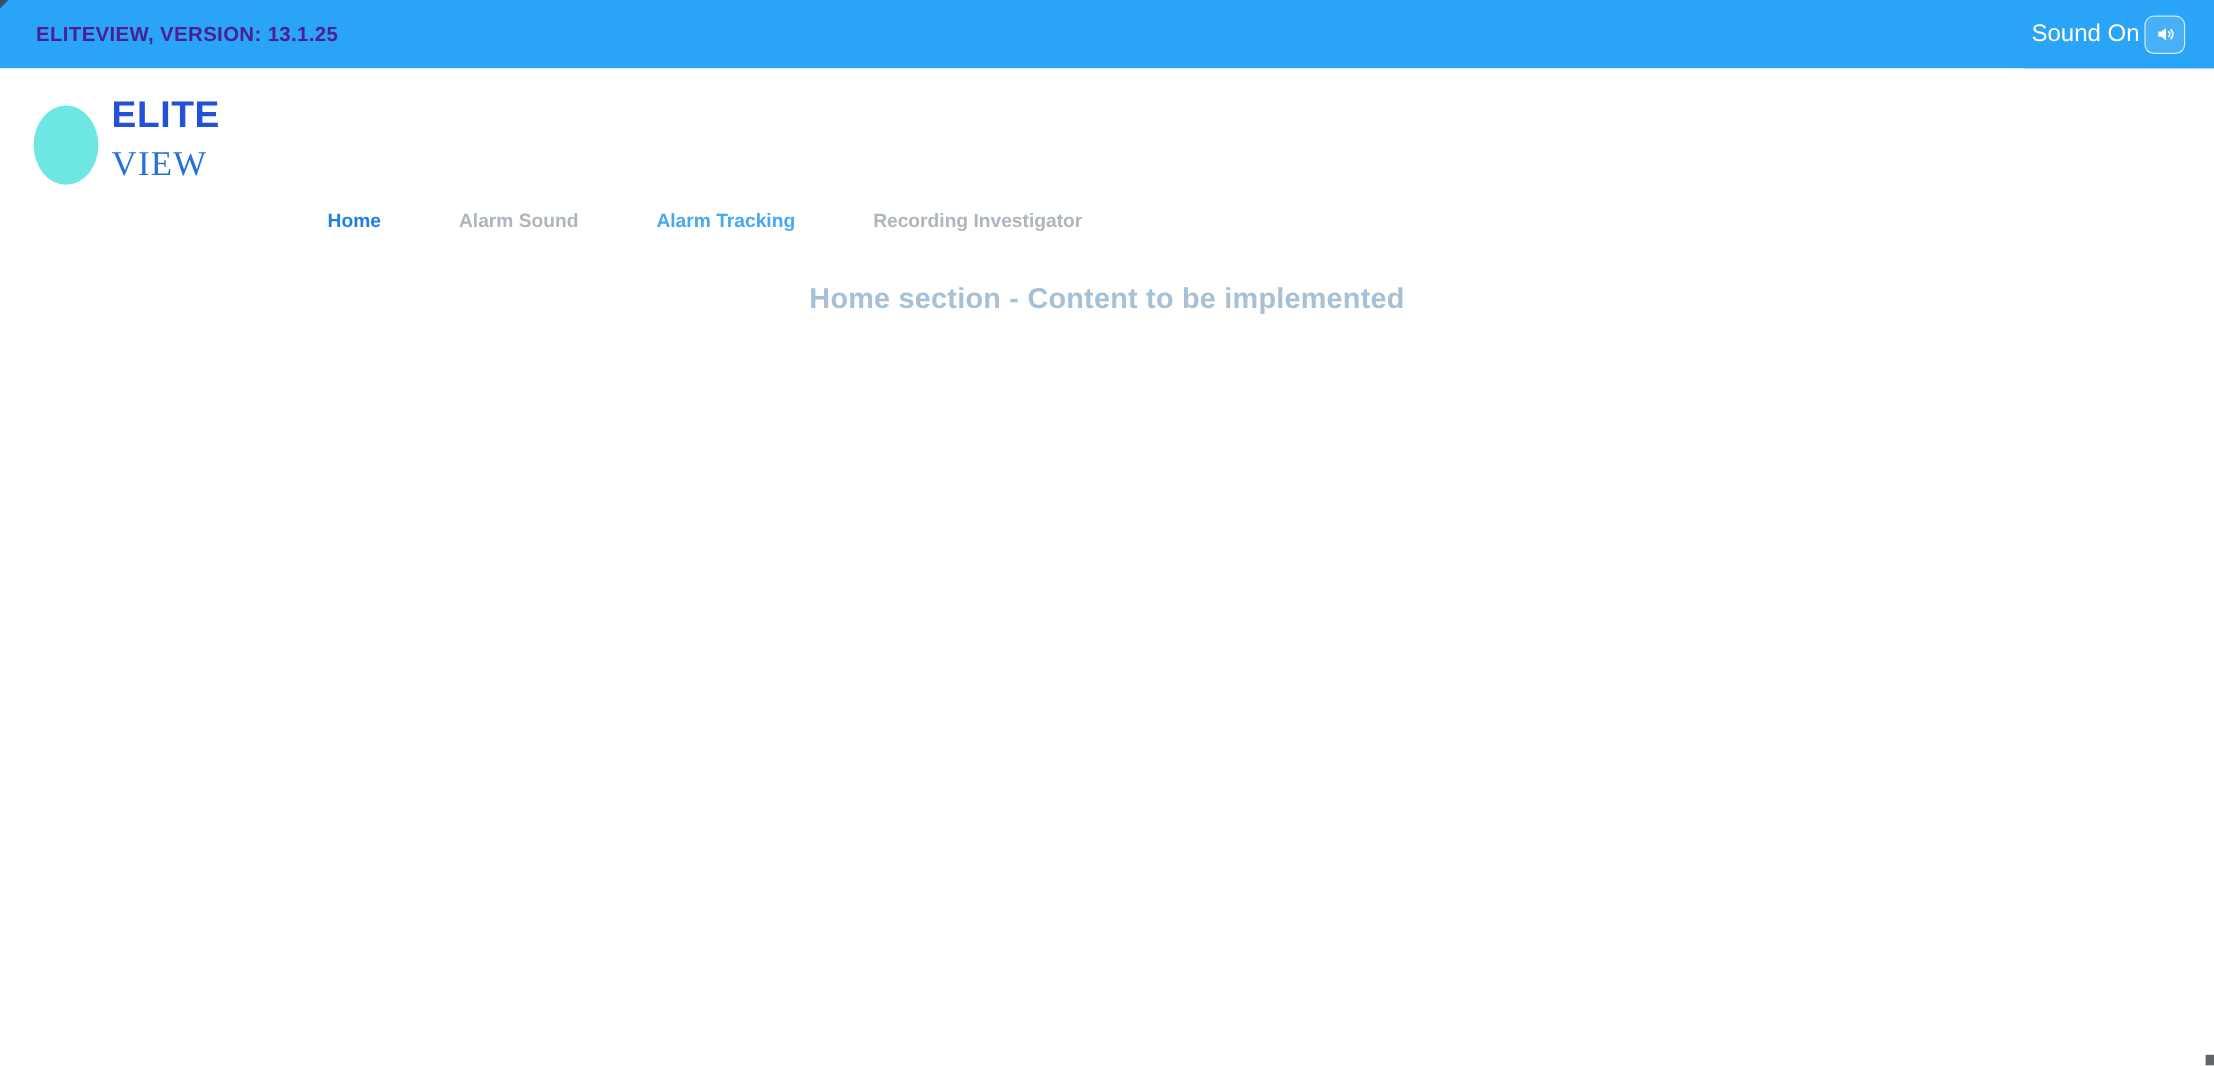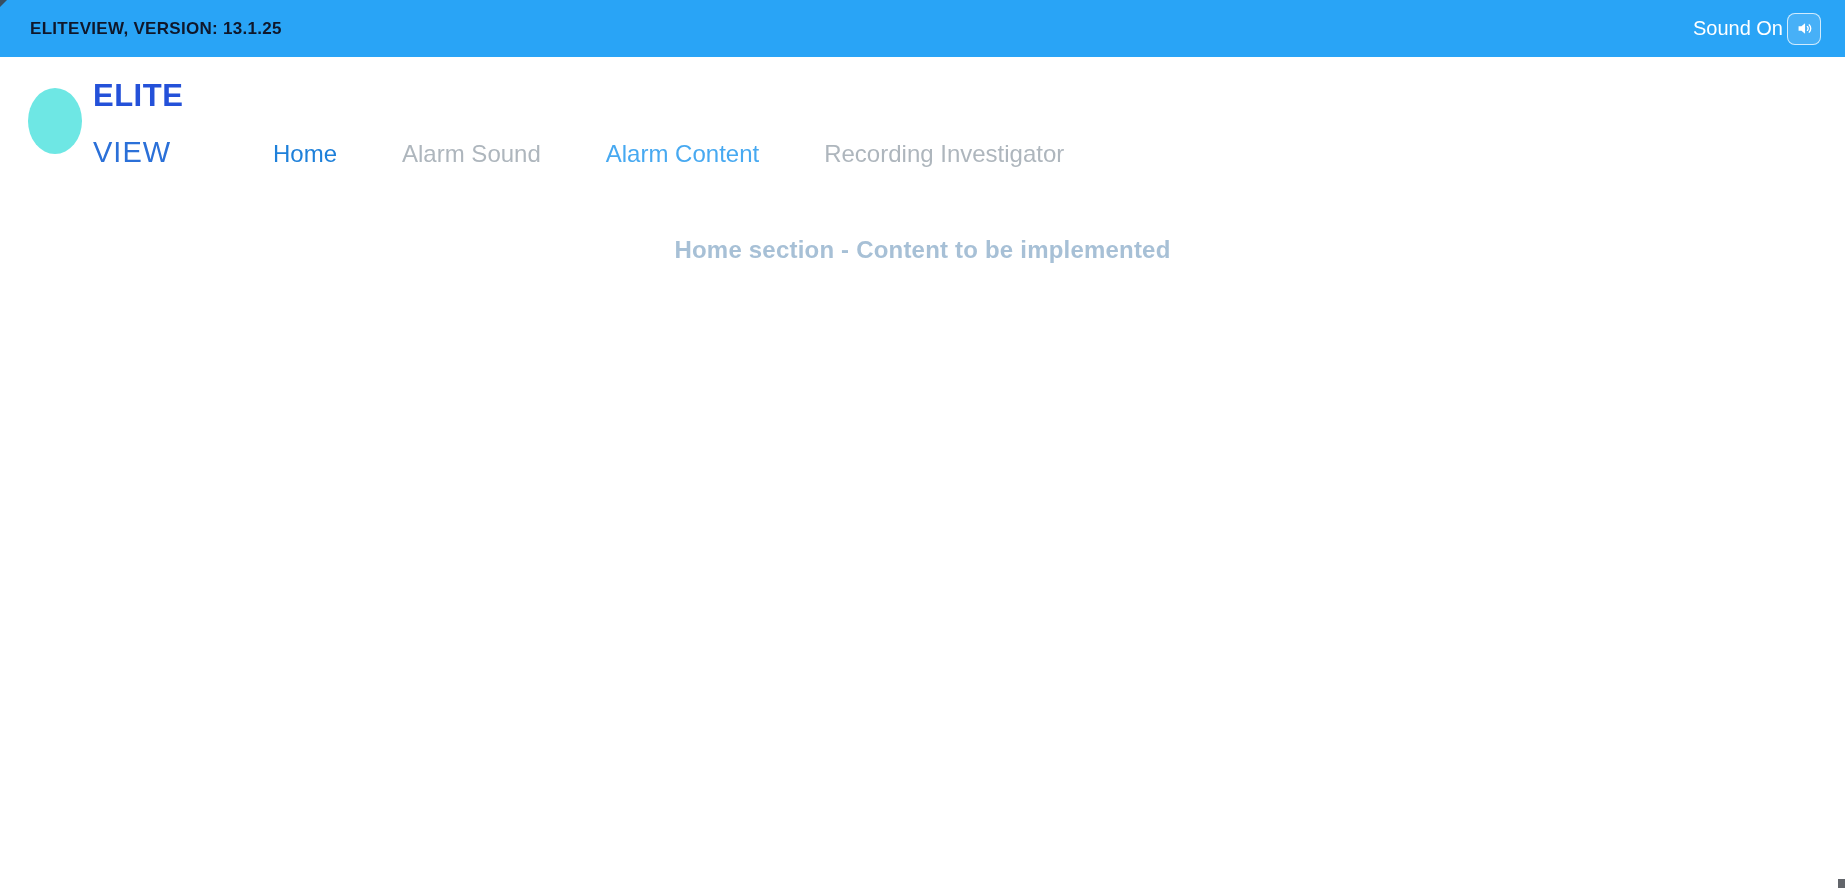--- a/index.html
+++ b/index.html
@@ -23,21 +23,21 @@
     top: 0; left: 0;
     width: 1845px;
     height: 57px;
     background: #29a4f6;
     display: flex;
     align-items: center;
     justify-content: space-between;
     padding: 0 24px 0 30px;
   }
   .topbar-title {
-    color: #0f172a;
+    color: #4c1d95;
     font-size: 17px;
     font-weight: bold;
     letter-spacing: 0.3px;
   }
   .sound-group {
     display: flex;
     align-items: center;
     gap: 4px;
   }
   .sound-label {
@@ -95,36 +95,38 @@
     letter-spacing: 0.5px;
     color: #2451d9;
     line-height: 1.1;
   }
   .brand-line2 {
     font-size: 29px;
     font-weight: 300;
     letter-spacing: 1px;
     color: #2b70d8;
     line-height: 1.1;
-    margin-top: 24px;
+    margin-top: 9px;
+    font-family: Liberation Serif, serif;
   }
   .nav {
     position: absolute;
     left: 273px;
     top: 83px;
     display: flex;
     gap: 65px;
     align-items: baseline;
   }
   .nav-item {
-    font-size: 24px;
-    font-weight: 400;
+    font-size: 16px;
+    font-weight: 700;
     cursor: pointer;
     white-space: nowrap;
     text-decoration: none;
+    margin-top: 36px;
   }
 
   
   .main-content {
     position: absolute;
     top: 236px; left: 0;
     width: 1845px;
     text-align: center;
   }
   .placeholder-text {
@@ -158,21 +160,21 @@
 
   <div class="header">
     <div class="logo-circle"></div>
     <div class="brand-text">
       <div class="brand-line1">ELITE</div>
       <div class="brand-line2">VIEW</div>
     </div>
     <nav class="nav">
       <a class="nav-item" style="color: rgb(30, 128, 218);">Home</a>
       <a class="nav-item" style="color: rgb(174, 182, 189);">Alarm Sound</a>
-      <a class="nav-item" style="color: rgb(71, 169, 241);">Alarm Content</a>
+      <a class="nav-item" style="color: rgb(71, 169, 241);">Alarm Tracking</a>
       <a class="nav-item" style="color: rgb(174, 182, 189);">Recording Investigator</a>
     </nav>
   </div>
 
   <div class="main-content">
     <span class="placeholder-text">Home section - Content to be implemented</span>
   </div>
 
   <div class="corner-artifact-br"></div>
 

